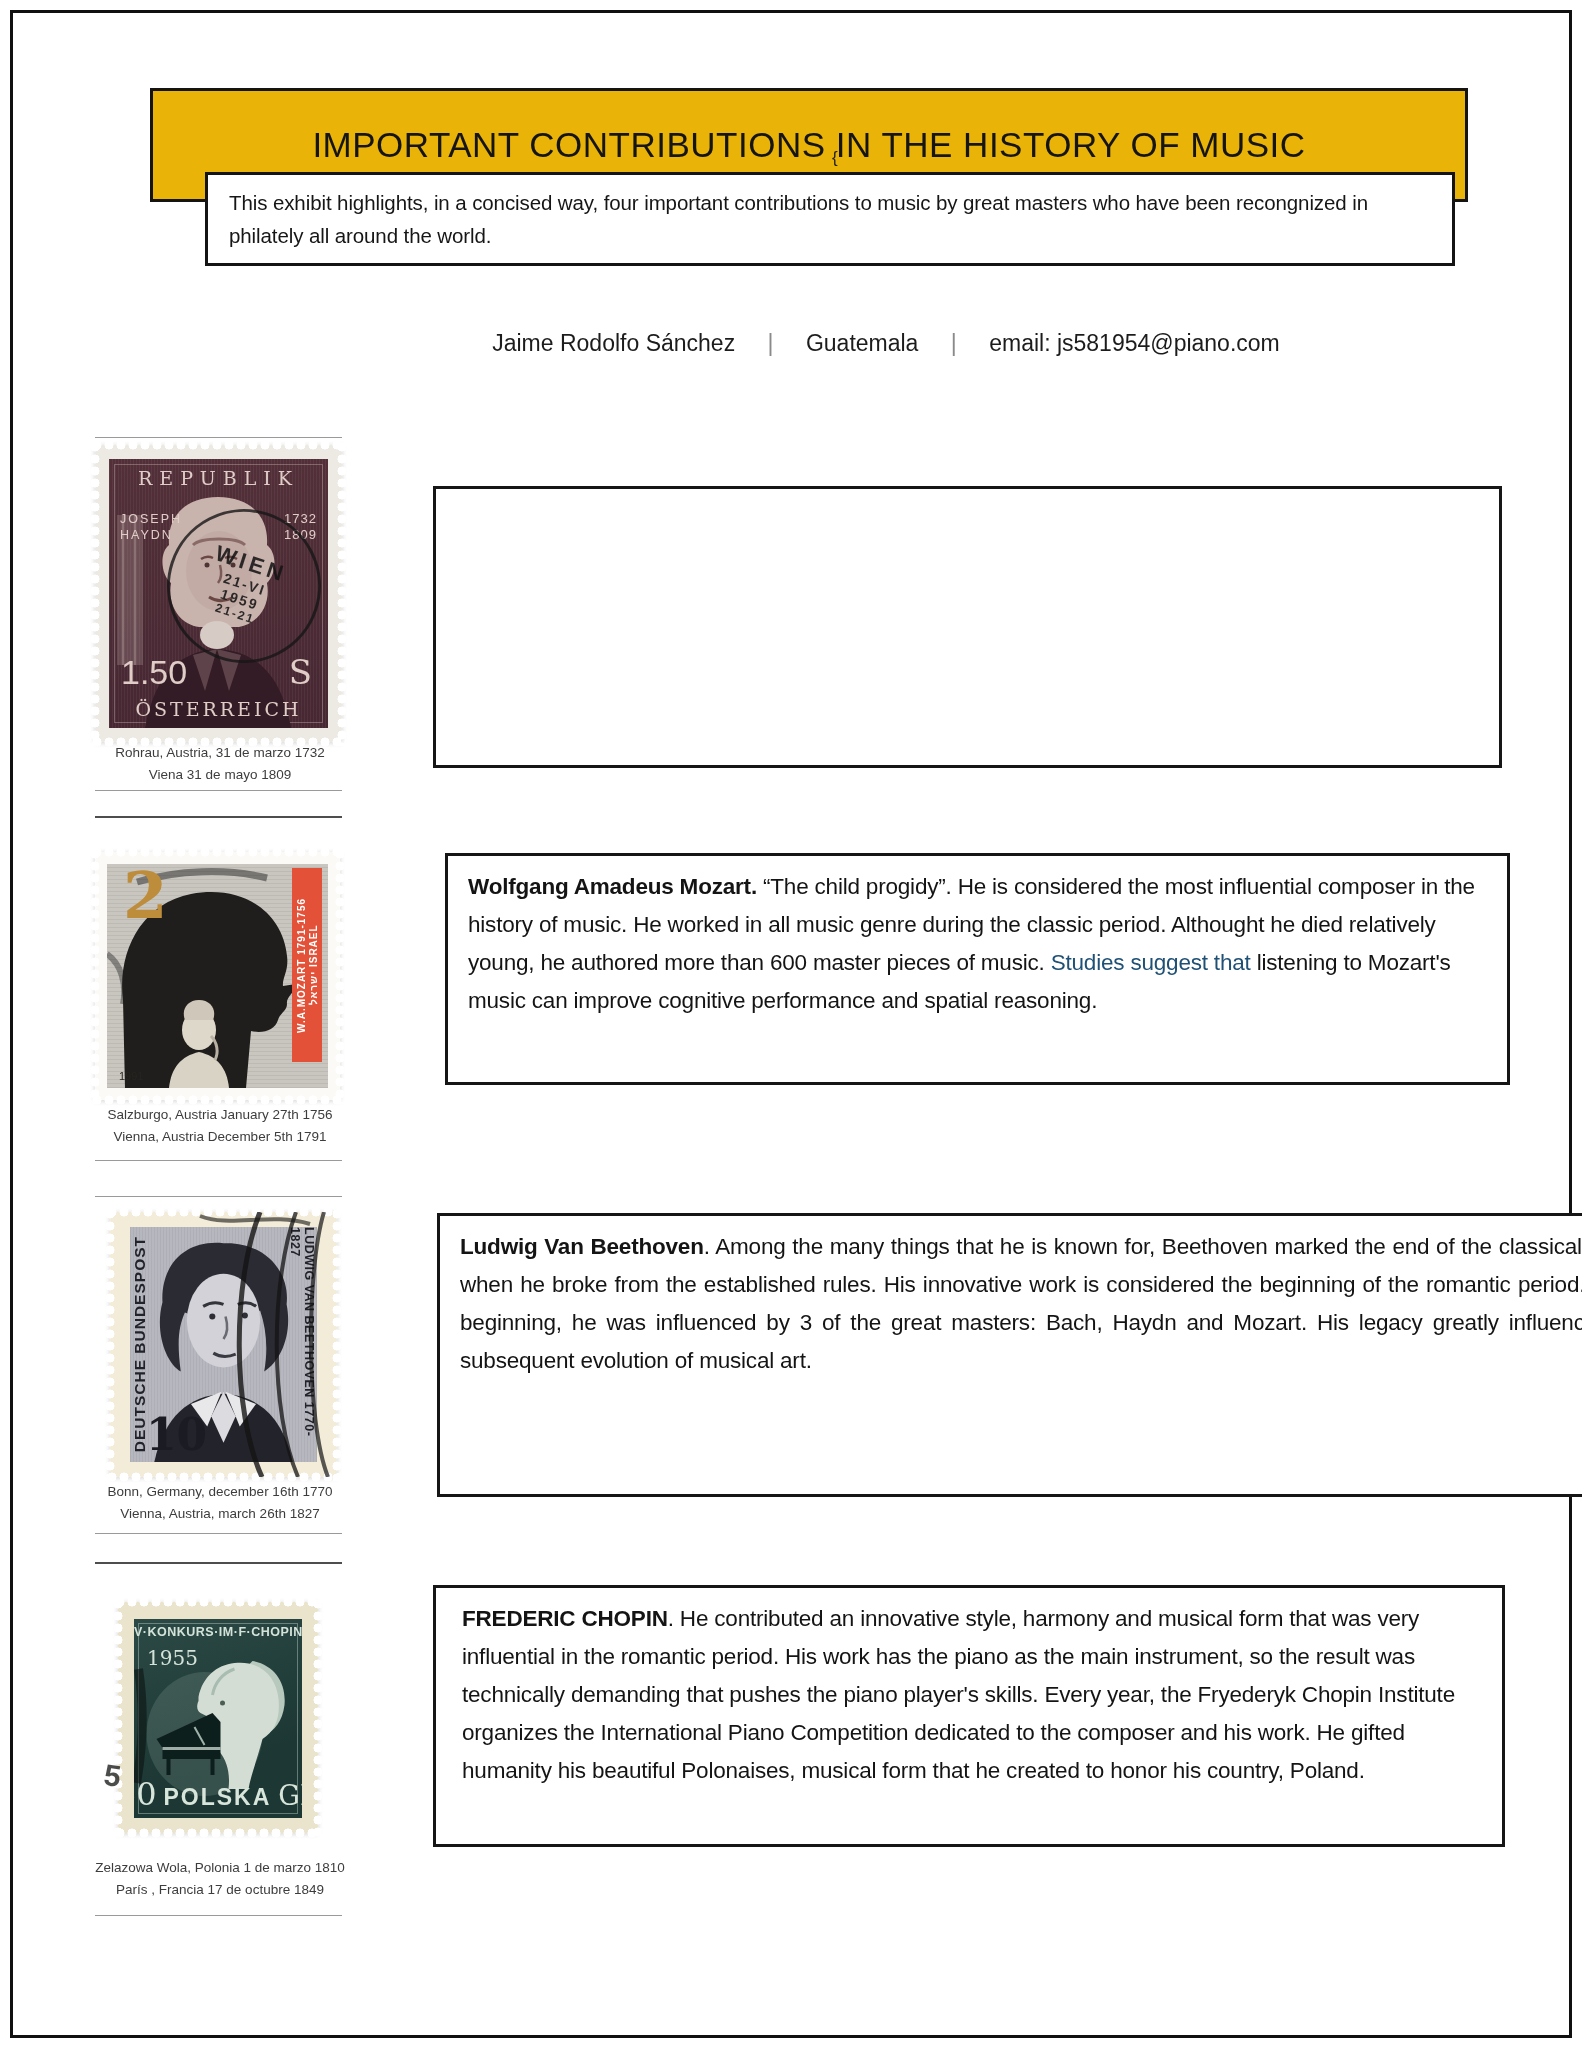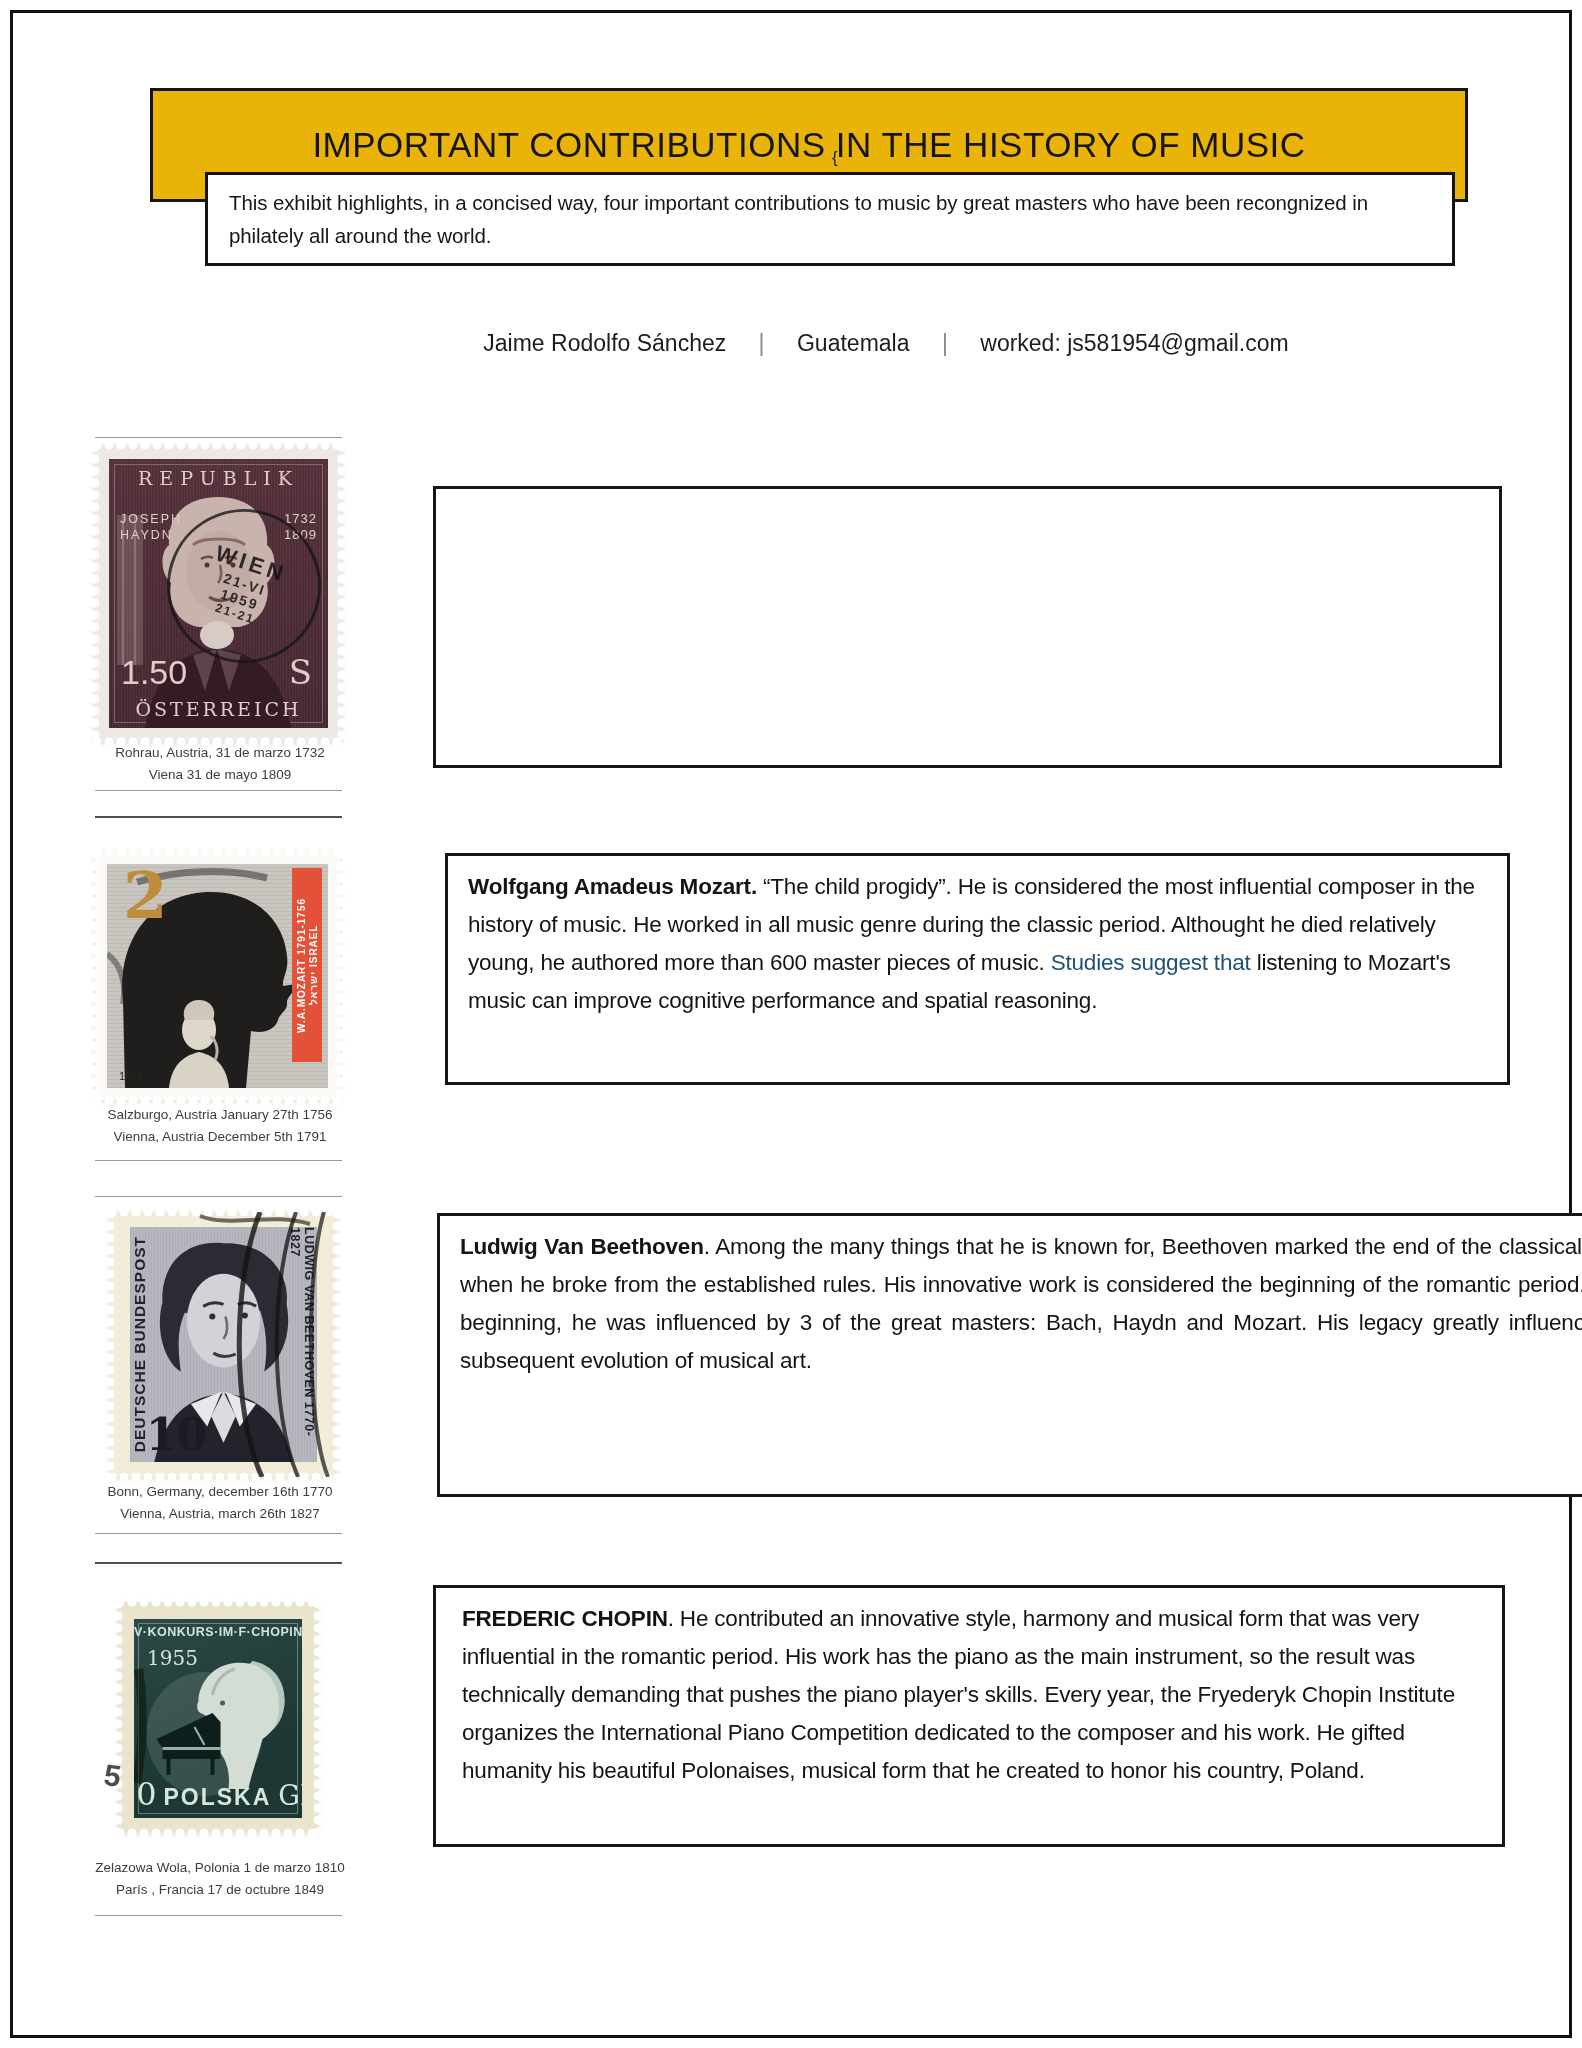--- a/index.html
+++ b/index.html
@@ -132,21 +132,21 @@
   </div>
   <div class="title-mark">{</div>
   <div class="subtitle-box">
     <p>This exhibit highlights, in a concised way, four important contributions to music by great masters who have been recongnized in philately all around the world.</p>
   </div>
   <div class="author-line">
     <span>Jaime Rodolfo Sánchez</span>
     <span class="sep">|</span>
     <span>Guatemala</span>
     <span class="sep">|</span>
-    <span>worked: js581954@gmail.com</span>
+    <span>email: js581954@piano.com</span>
   </div>
 
   <div class="rule" style="top:437px"></div>
   <div class="rule" style="top:790px"></div>
   <div class="rule dark" style="top:816px"></div>
   <div class="rule" style="top:1160px"></div>
   <div class="rule" style="top:1196px"></div>
   <div class="rule" style="top:1533px"></div>
   <div class="rule dark" style="top:1562px"></div>
   <div class="rule" style="top:1915px"></div>

